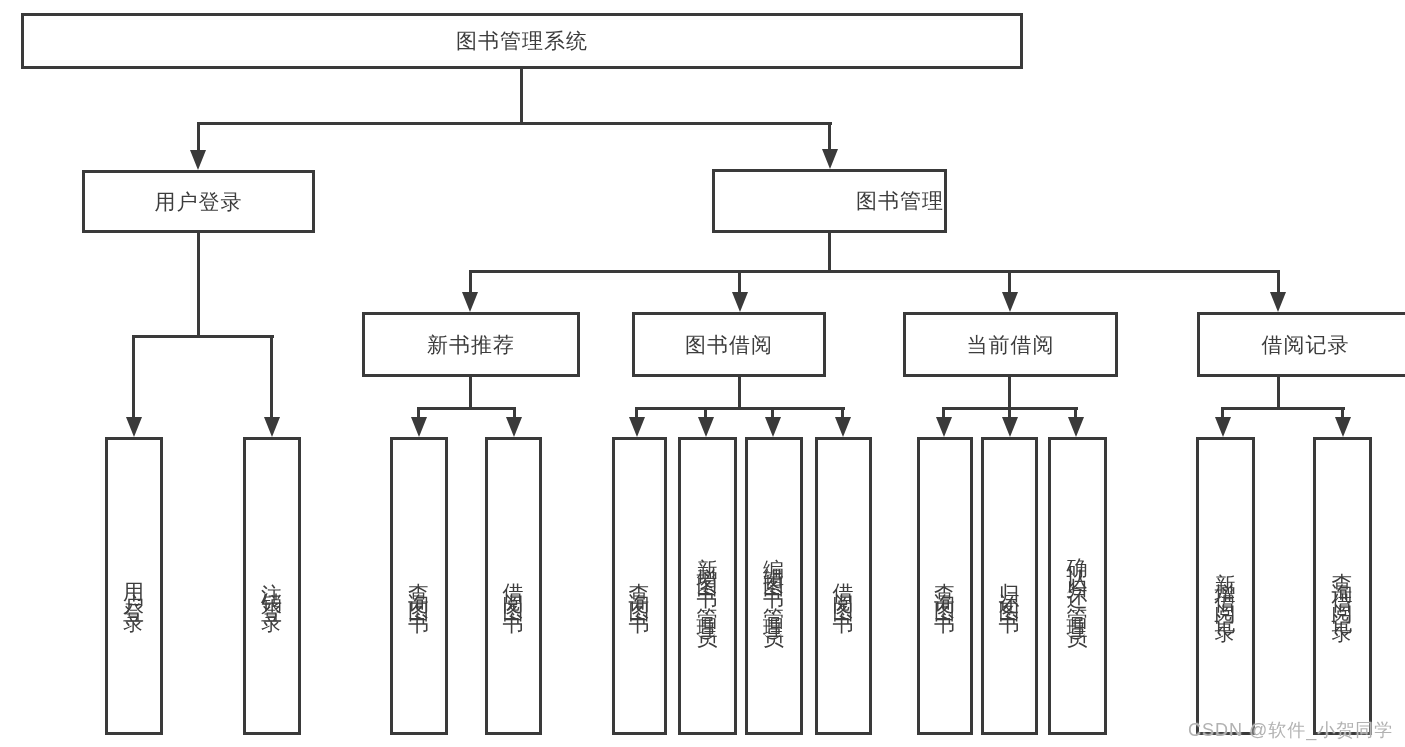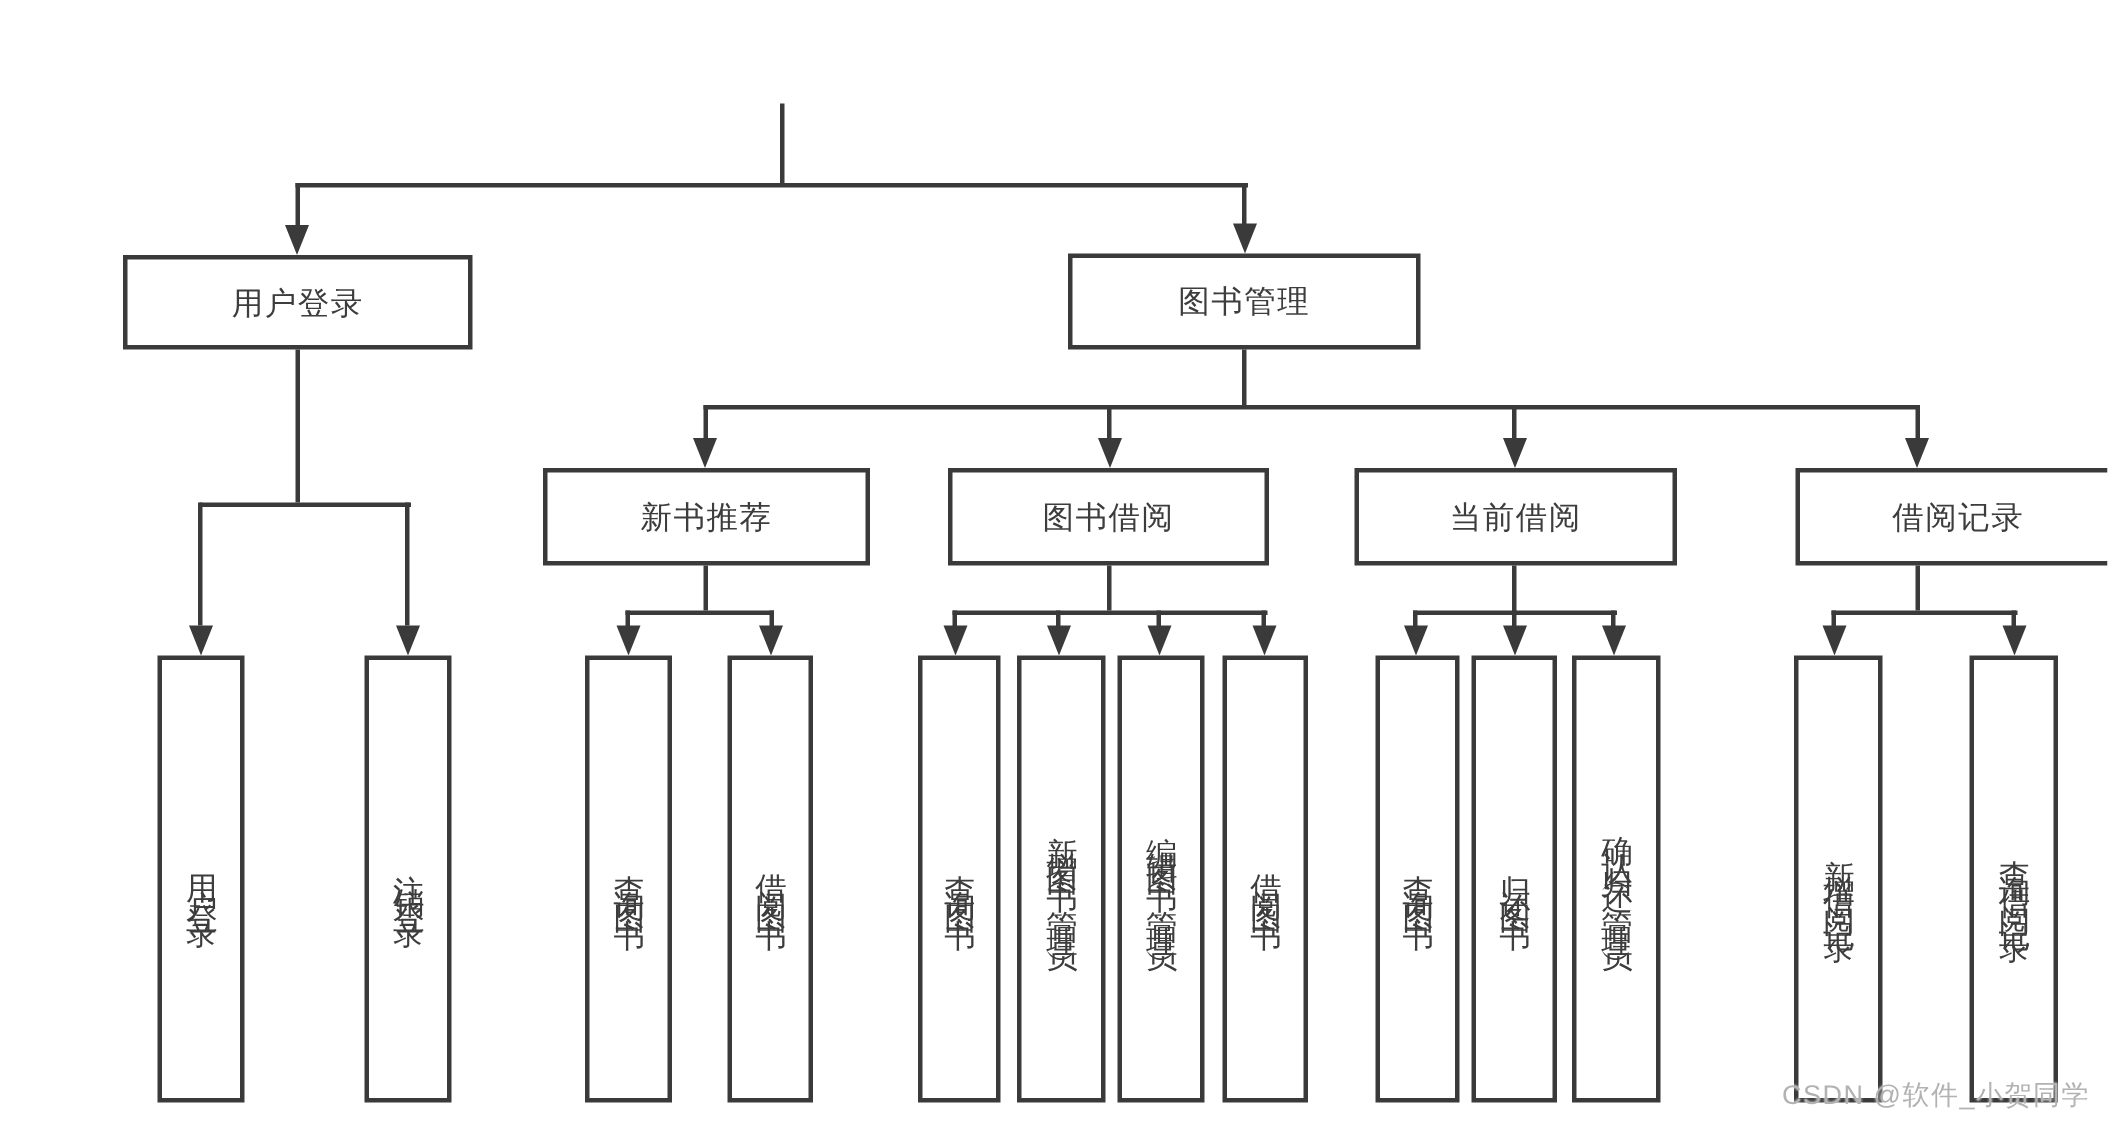--- a/index.html
+++ b/index.html
@@ -31,32 +31,35 @@
   .watermark{
     position:absolute;font-size:18px;color:#b2b2b2;letter-spacing:1px;
     text-shadow:0 0 2px #ffffff;white-space:nowrap;
   }
 </style>
 </head>
 <body>
 
 <div class="canvas">
 
+  <div class="node" style="left:21px;top:13px;width:1002px;height:56px;">
+    <span>图书管理系统</span>
+  </div>
 
   <div class="vline" style="left:520px;top:69px;height:53px;"></div>
   <div class="hline" style="left:197px;top:122px;width:635px;"></div>
   <div class="vline" style="left:197px;top:122px;height:28px;"></div>
   <div class="arrow" style="left:190px;top:150px;"></div>
   <div class="vline" style="left:828px;top:122px;height:28px;"></div>
   <div class="arrow" style="left:822px;top:149px;"></div>
 
   <div class="node" style="left:82px;top:170px;width:233px;height:63px;">
     <span>用户登录</span>
   </div>
-  <div class="node" style="left:712px;top:169px;width:235px;height:64px;">
+  <div class="node" style="left:712px;top:169px;width:235px;height:64px;justify-content:flex-end;">
     <span>图书管理</span>
   </div>
 
   <div class="vline" style="left:197px;top:233px;height:102px;"></div>
   <div class="hline" style="left:133px;top:335px;width:141px;"></div>
   <div class="vline" style="left:132px;top:335px;height:82px;"></div>
   <div class="arrow" style="left:126px;top:417px;"></div>
   <div class="vline" style="left:270px;top:335px;height:82px;"></div>
   <div class="arrow" style="left:264px;top:417px;"></div>
 
@@ -67,21 +70,21 @@
   <div class="vline" style="left:738px;top:270px;height:22px;"></div>
   <div class="arrow" style="left:732px;top:292px;"></div>
   <div class="vline" style="left:1008px;top:270px;height:22px;"></div>
   <div class="arrow" style="left:1002px;top:292px;"></div>
   <div class="vline" style="left:1277px;top:270px;height:22px;"></div>
   <div class="arrow" style="left:1270px;top:292px;"></div>
 
   <div class="node" style="left:362px;top:312px;width:218px;height:65px;">
     <span>新书推荐</span>
   </div>
-  <div class="node" style="left:632px;top:312px;width:214px;height:65px;">
+  <div class="node" style="left:632px;top:312px;width:194px;height:65px;">
     <span>图书借阅</span>
   </div>
   <div class="node" style="left:903px;top:312px;width:215px;height:65px;">
     <span>当前借阅</span>
   </div>
   <div class="node" style="left:1173px;top:312px;width:217px;height:65px;margin-left:24px;">
     <span>借阅记录</span>
   </div>
 
   <div class="vline" style="left:469px;top:377px;height:30px;"></div>

